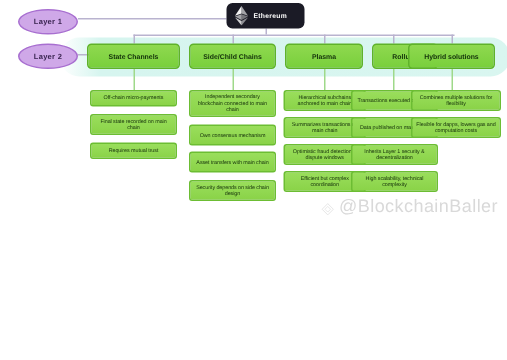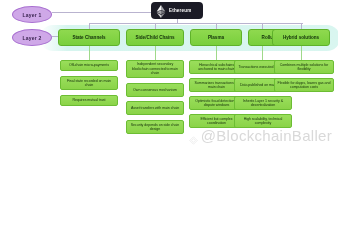--- a/index.html
+++ b/index.html
@@ -95,21 +95,21 @@
     padding:1px 2px;box-sizing:border-box;
     letter-spacing:-.05px;
   }
 
   
   #watermark{
     position:absolute;z-index:6;
     right:6px;bottom:5px;
     display:flex;align-items:center;gap:3px;
     color:#d9d9d9;
-    font-size:15px;letter-spacing:.3px;
+    font-size:12px;letter-spacing:.3px;
     white-space:nowrap;
   }
   #watermark .wm-ico{width:9px;height:9px;flex:0 0 auto;opacity:.75;}
 </style>
 </head>
 <body>
 
 <div id="stage">
 
   <div class="l2-band taper"></div>

